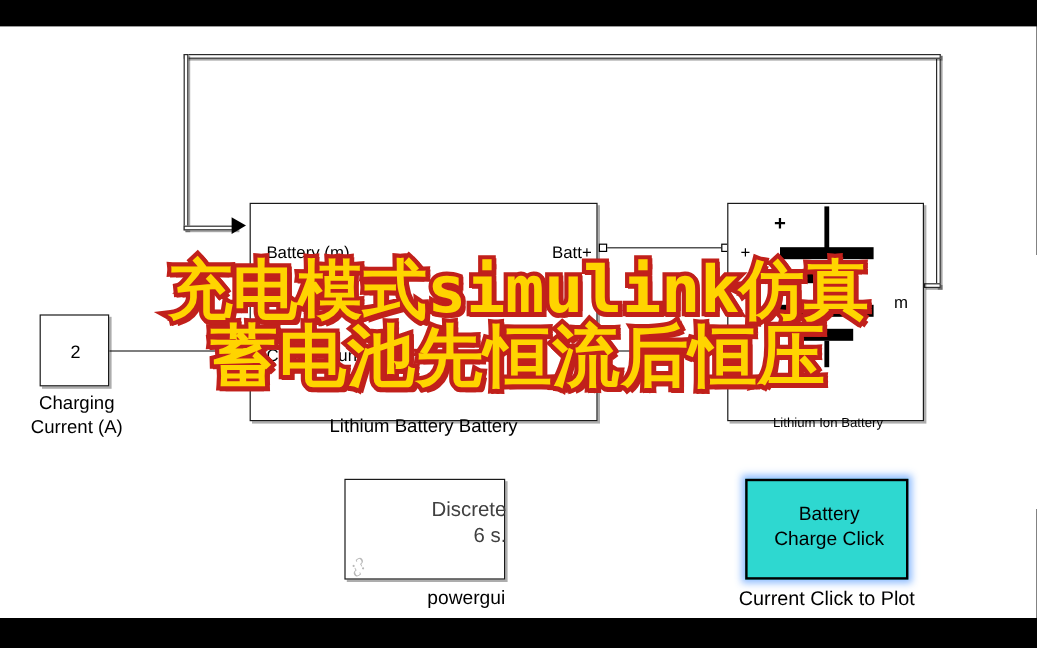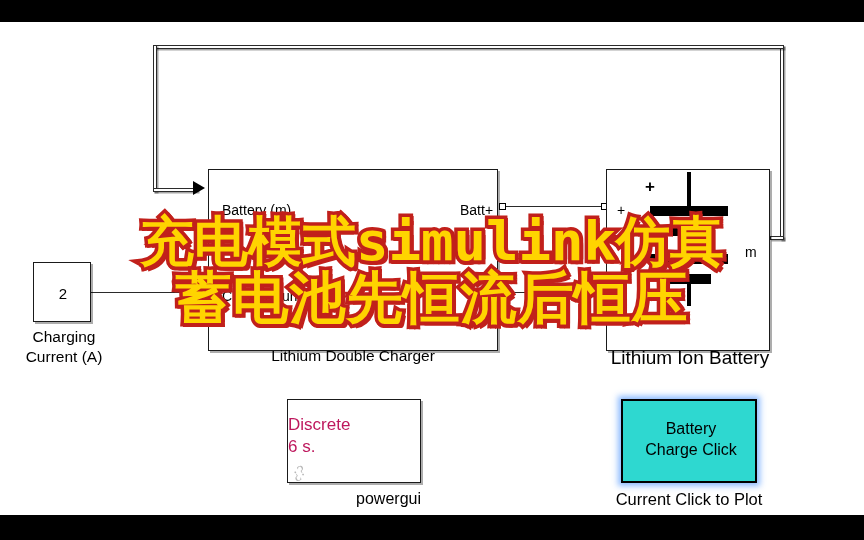--- a/index.html
+++ b/index.html
@@ -82,21 +82,21 @@
   #p-battm { left: 222px; top: 180px; }
   #p-chgcur { left: 222px; top: 266px; }
   #p-battp { left: 448px; top: 180px; margin-left: 12px; }
   #p-battn { left: 452px; top: 266px; padding-left: 26px; }
 
   
   #battery-blk {
     left: 606px; top: 147px; width: 164px; height: 182px;
   }
   #battery-label {
-    left: 588px; top: 325px; width: 204px; font-size: 19px;
+    left: 588px; top: 325px; width: 204px; font-size: 11px;
   }
   #b-plus-sign {
     left: 645px; top: 155px; font-size: 17px; font-weight: 700;
   }
   #b-p { left: 617px; top: 180px; font-size: 14px; }
   #b-n { left: 618px; top: 266px; font-size: 14px; }
   #b-m { left: 745px; top: 222px; font-size: 14px; }
 
   
   .cellstem {
@@ -108,21 +108,21 @@
   #cell-plate3 { left: 650px; top: 232px; width: 78px; height: 10px; }
   #cell-plate4 { left: 667px; top: 252px; width: 44px; height: 10px; }
   #cell-stem2  { left: 687px; top: 262px; width: 4px;  height: 22px; }
 
   
   #powergui-blk {
     left: 287px; top: 377px; width: 134px; height: 84px;
   }
   #pg-text {
     position: absolute; left: 0; top: 14px; width: 134px;
-    text-align: left; color: #be185d; font-size: 17px; line-height: 22px;
+    text-align: right; color: #404040; font-size: 17px; line-height: 22px;
   }
   #pg-glyph {
     position: absolute; left: 4px; bottom: 1px;
     color: #b8b8b8; font-size: 15px; transform: rotate(-28deg);
     font-family: "Liberation Serif", serif;
   }
   #powergui-label { left: 287px; top: 468px; width: 134px; font-size: 16px; text-align: right; }
 
   
   #plot-blk {
@@ -232,21 +232,21 @@
     <div class="blk-label" id="const-label">
       <div>Charging</div>
       <div>Current (A)</div>
     </div>
 
     <div class="blk" id="charger-blk"></div>
     <div class="port-label" id="p-battm">Battery (m)</div>
     <div class="port-label" id="p-chgcur">Charge Current</div>
     <div class="port-label" id="p-battp">Batt+</div>
     <div class="port-label" id="p-battn">Batt-</div>
-    <div class="blk-label" id="charger-label">Lithium Double Charger</div>
+    <div class="blk-label" id="charger-label">Lithium Battery Battery</div>
 
     <div class="blk" id="battery-blk"></div>
     <div class="port-label" id="b-plus-sign">+</div>
     <div class="port-label" id="b-p">+</div>
     <div class="port-label" id="b-n">-</div>
     <div class="port-label" id="b-m">m</div>
     <div class="cellstem" id="cell-stem"></div>
     <div class="cellstem" id="cell-plate1"></div>
     <div class="cellstem" id="cell-plate2"></div>
     <div class="cellstem" id="cell-plate3"></div>

